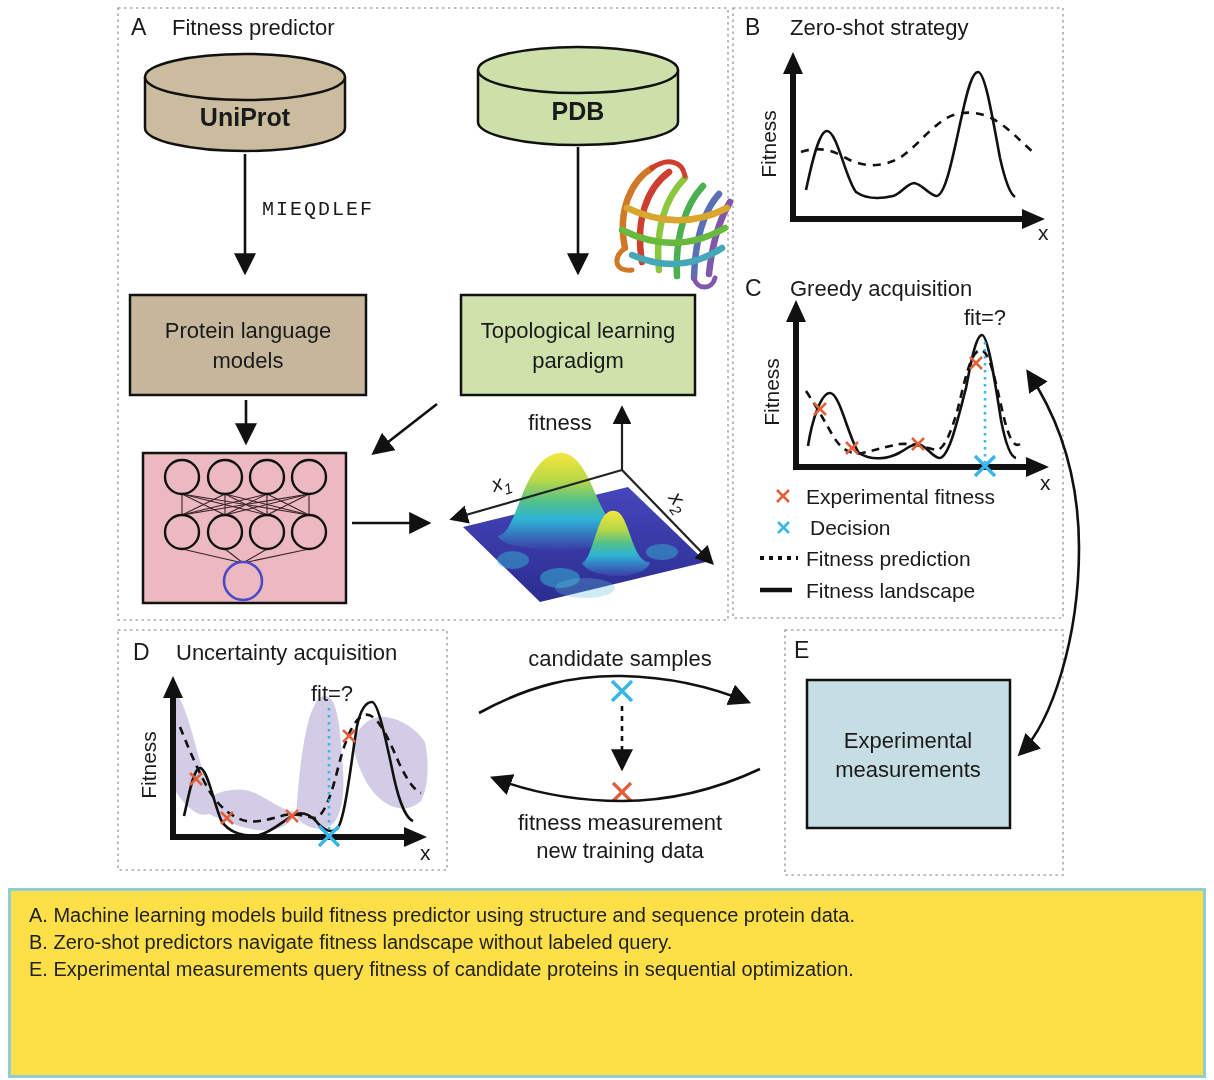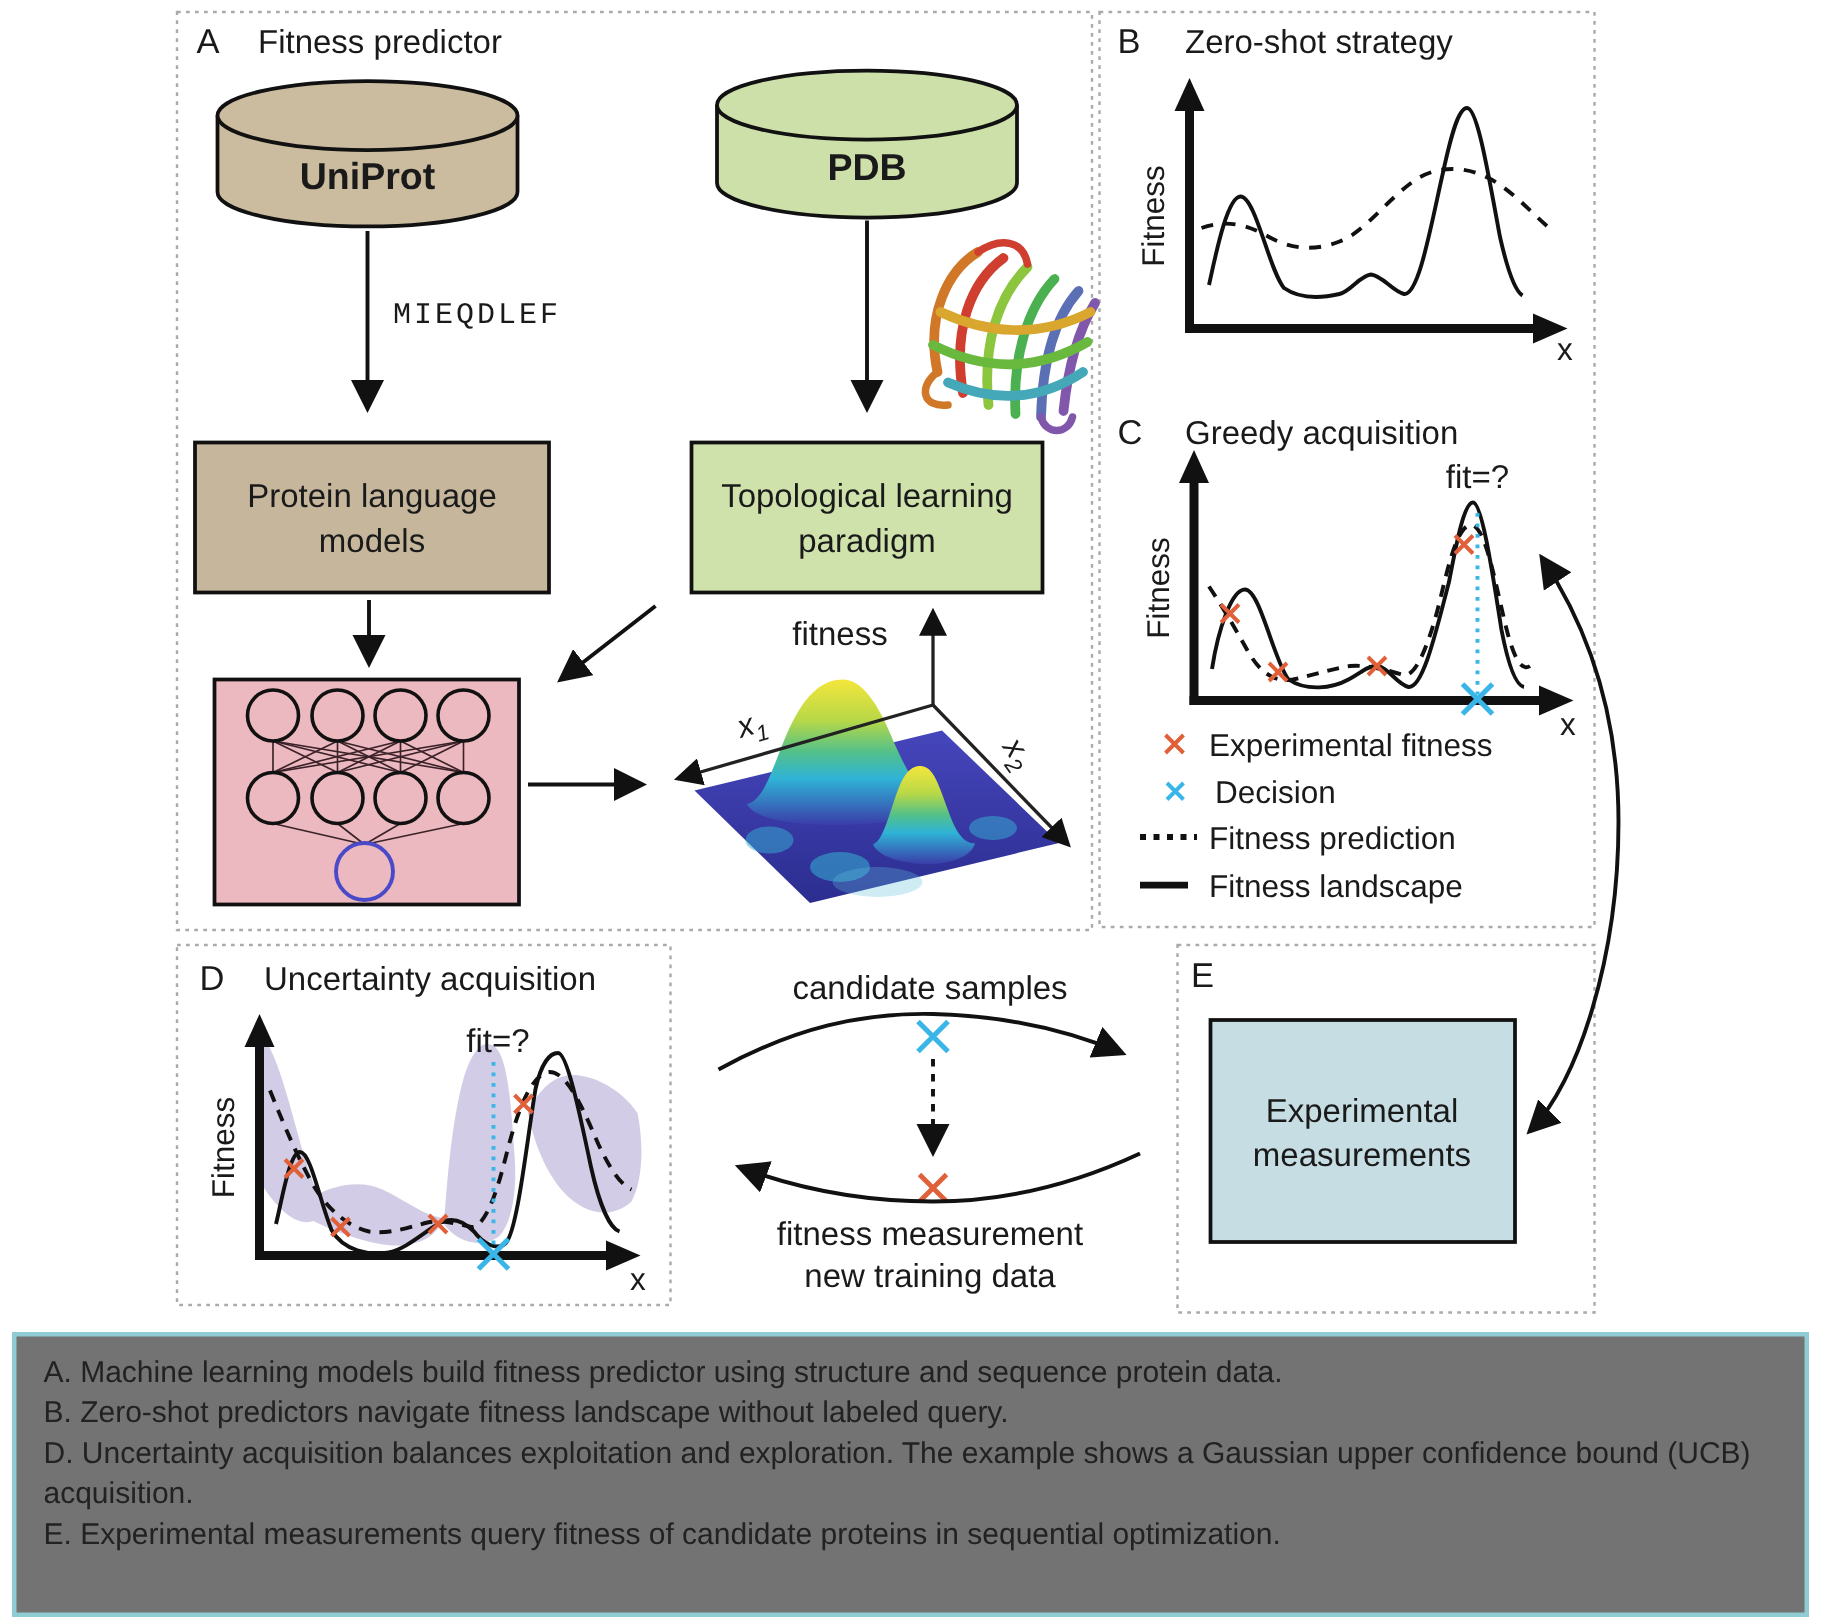--- a/index.html
+++ b/index.html
@@ -1,21 +1,21 @@
 <!DOCTYPE html>
 <html><head>
 <meta charset="utf-8">
 <style>
   html,body{margin:0;padding:0;background:#fff;}
   .canvas{position:relative;width:1214px;height:1080px;background:#fff;
           font-family:"Liberation Sans",sans-serif;overflow:hidden;}
   svg{position:absolute;left:0;top:0;}
   svg text{font-family:"Liberation Sans",sans-serif;fill:#1a1a1a;}
   .caption-box{position:absolute;left:8px;top:888px;width:1198px;height:190px;
-               box-sizing:border-box;border:3px solid #8fccd3;background:#737373;
+               box-sizing:border-box;border:3px solid #8fccd3;background:#fde047;
                padding:11px 18px;font-size:20px;line-height:27px;color:#222;}
   .caption-box div{white-space:normal;}
   .mono{font-family:"Liberation Mono","DejaVu Sans Mono",monospace;}
 </style>
 </head>
 <body>
 
 <div class="canvas">
 
 <svg width="1214" height="886" viewBox="0 0 1214 886">
@@ -238,17 +238,16 @@
       <text x="908" y="777" font-size="22" text-anchor="middle">measurements</text>
     </g>
   </g>
 
   <path d="M1028,372 C1060,420 1079,478 1079,548 C1079,638 1052,722 1020,754" fill="none" stroke="#111" stroke-width="2.6" marker-start="url(#ah)" marker-end="url(#ah)"></path>
 </svg>
 
 <div class="caption-box">
   <div>A. Machine learning models build fitness predictor using structure and sequence protein data.</div>
   <div>B. Zero-shot predictors navigate fitness landscape without labeled query.</div>
-  <div>D. Uncertainty acquisition balances exploitation and exploration. The example shows a Gaussian upper confidence bound (UCB) acquisition.</div>
   <div>E. Experimental measurements query fitness of candidate proteins in sequential optimization.</div>
 </div>
 
 </div>
 
 </body></html>

